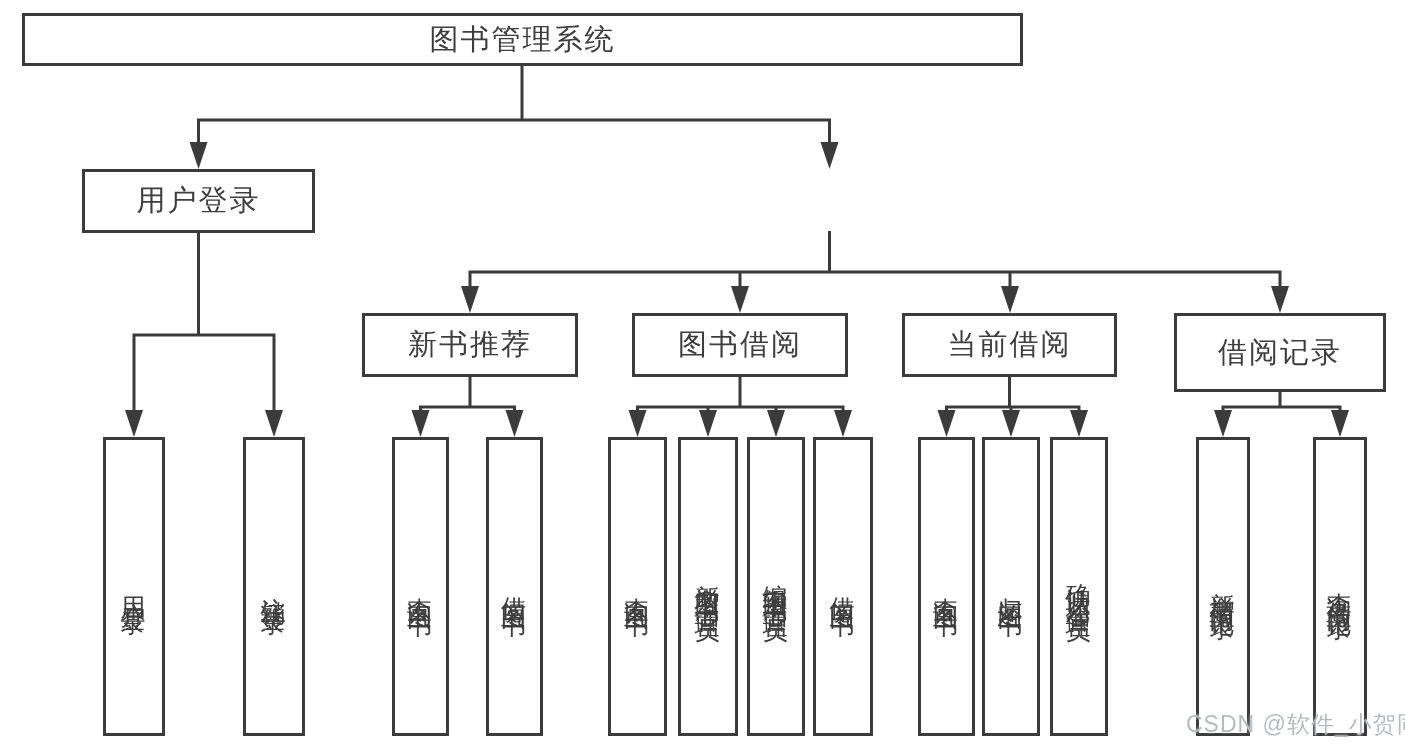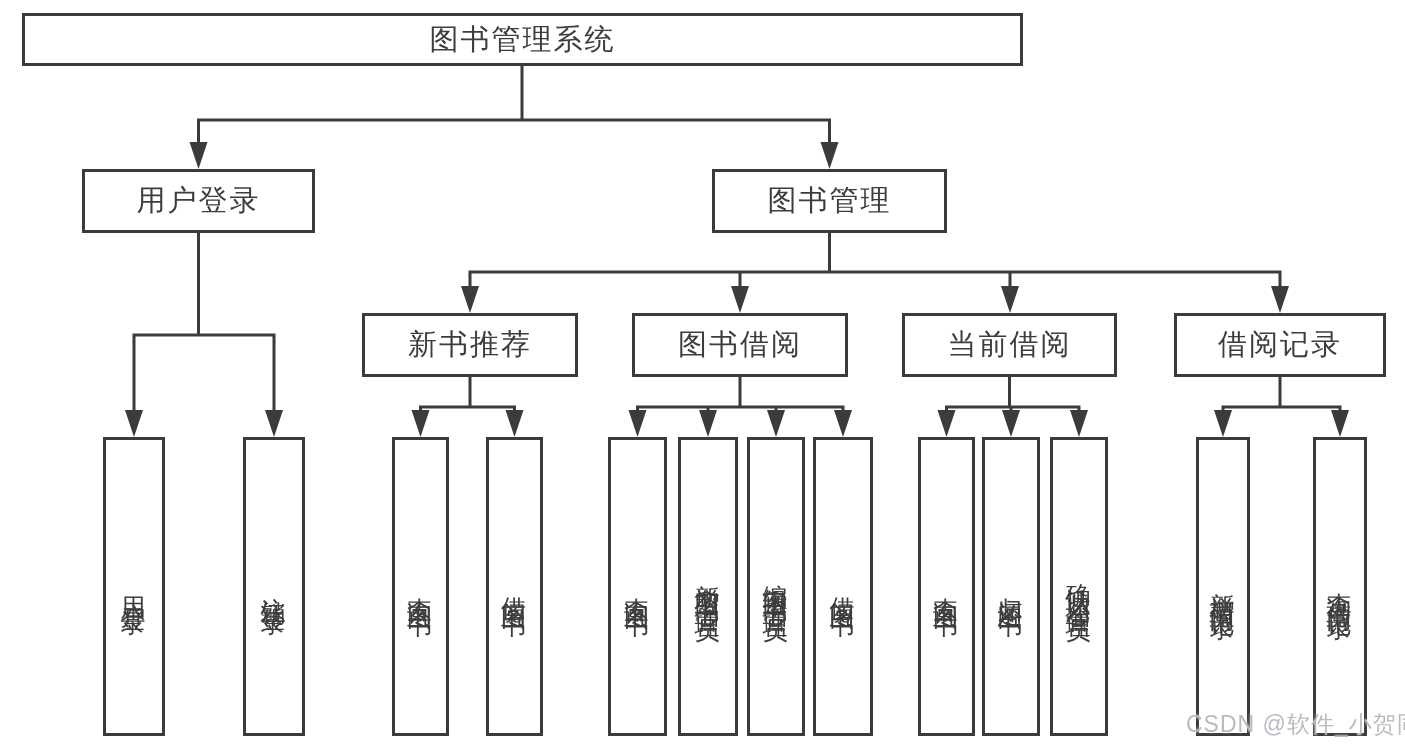--- a/index.html
+++ b/index.html
@@ -30,21 +30,21 @@
     justify-content: center;
     z-index: 2;
   }
   .hnode { font-size: 29px; letter-spacing: 2px; }
   .root  { left: 22px;   top: 13px;  width: 1001px; height: 53px; }
   .l2a   { left: 82px;   top: 169px; width: 233px;  height: 64px; }
   .l2b   { left: 712px;  top: 169px; width: 235px;  height: 64px; }
   .l3a   { left: 362px;  top: 313px; width: 216px;  height: 64px; }
   .l3b   { left: 632px;  top: 313px; width: 216px;  height: 64px; }
   .l3c   { left: 902px;  top: 313px; width: 215px;  height: 64px; }
-  .l3d   { left: 1174px; top: 313px; width: 212px;  height: 64px; }
+  .l3d   { left: 1174px; top: 313px; width: 212px;  height: 79px; }
   .leaf  { top: 437px; height: 299px; }
   .leaf span {
     writing-mode: vertical-rl;
     text-orientation: mixed;
     font-size: 25px;
     letter-spacing: 5px;
     white-space: nowrap;
   }
   .lf1  { left: 103px;  width: 62px; }
   .lf2  { left: 243px;  width: 62px; }
@@ -128,23 +128,20 @@
     </g>
   </svg>
 
   <div class="node hnode root">
     <span>图书管理系统</span>
   </div>
 
   <div class="node hnode l2a">
     <span>用户登录</span>
   </div>
-  <div class="node hnode l2b">
-    <span>图书管理</span>
-  </div>
 
   <div class="node hnode l3b">
     <span>图书借阅</span>
   </div>
   <div class="node hnode l3a">
     <span>新书推荐</span>
   </div>
   <div class="node hnode l3c">
     <span>当前借阅</span>
   </div>

